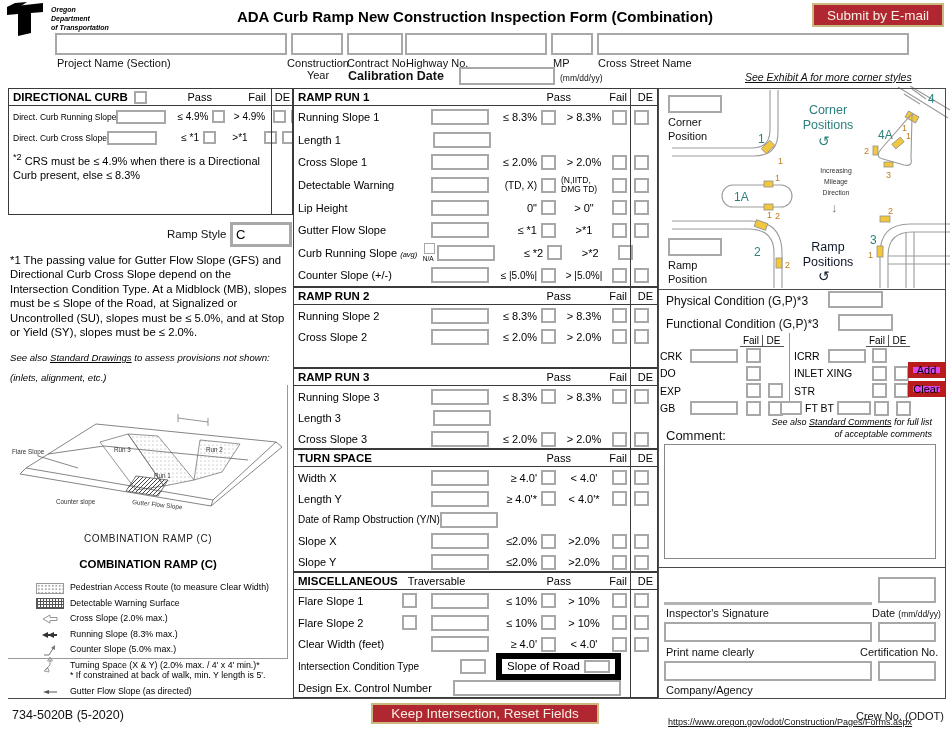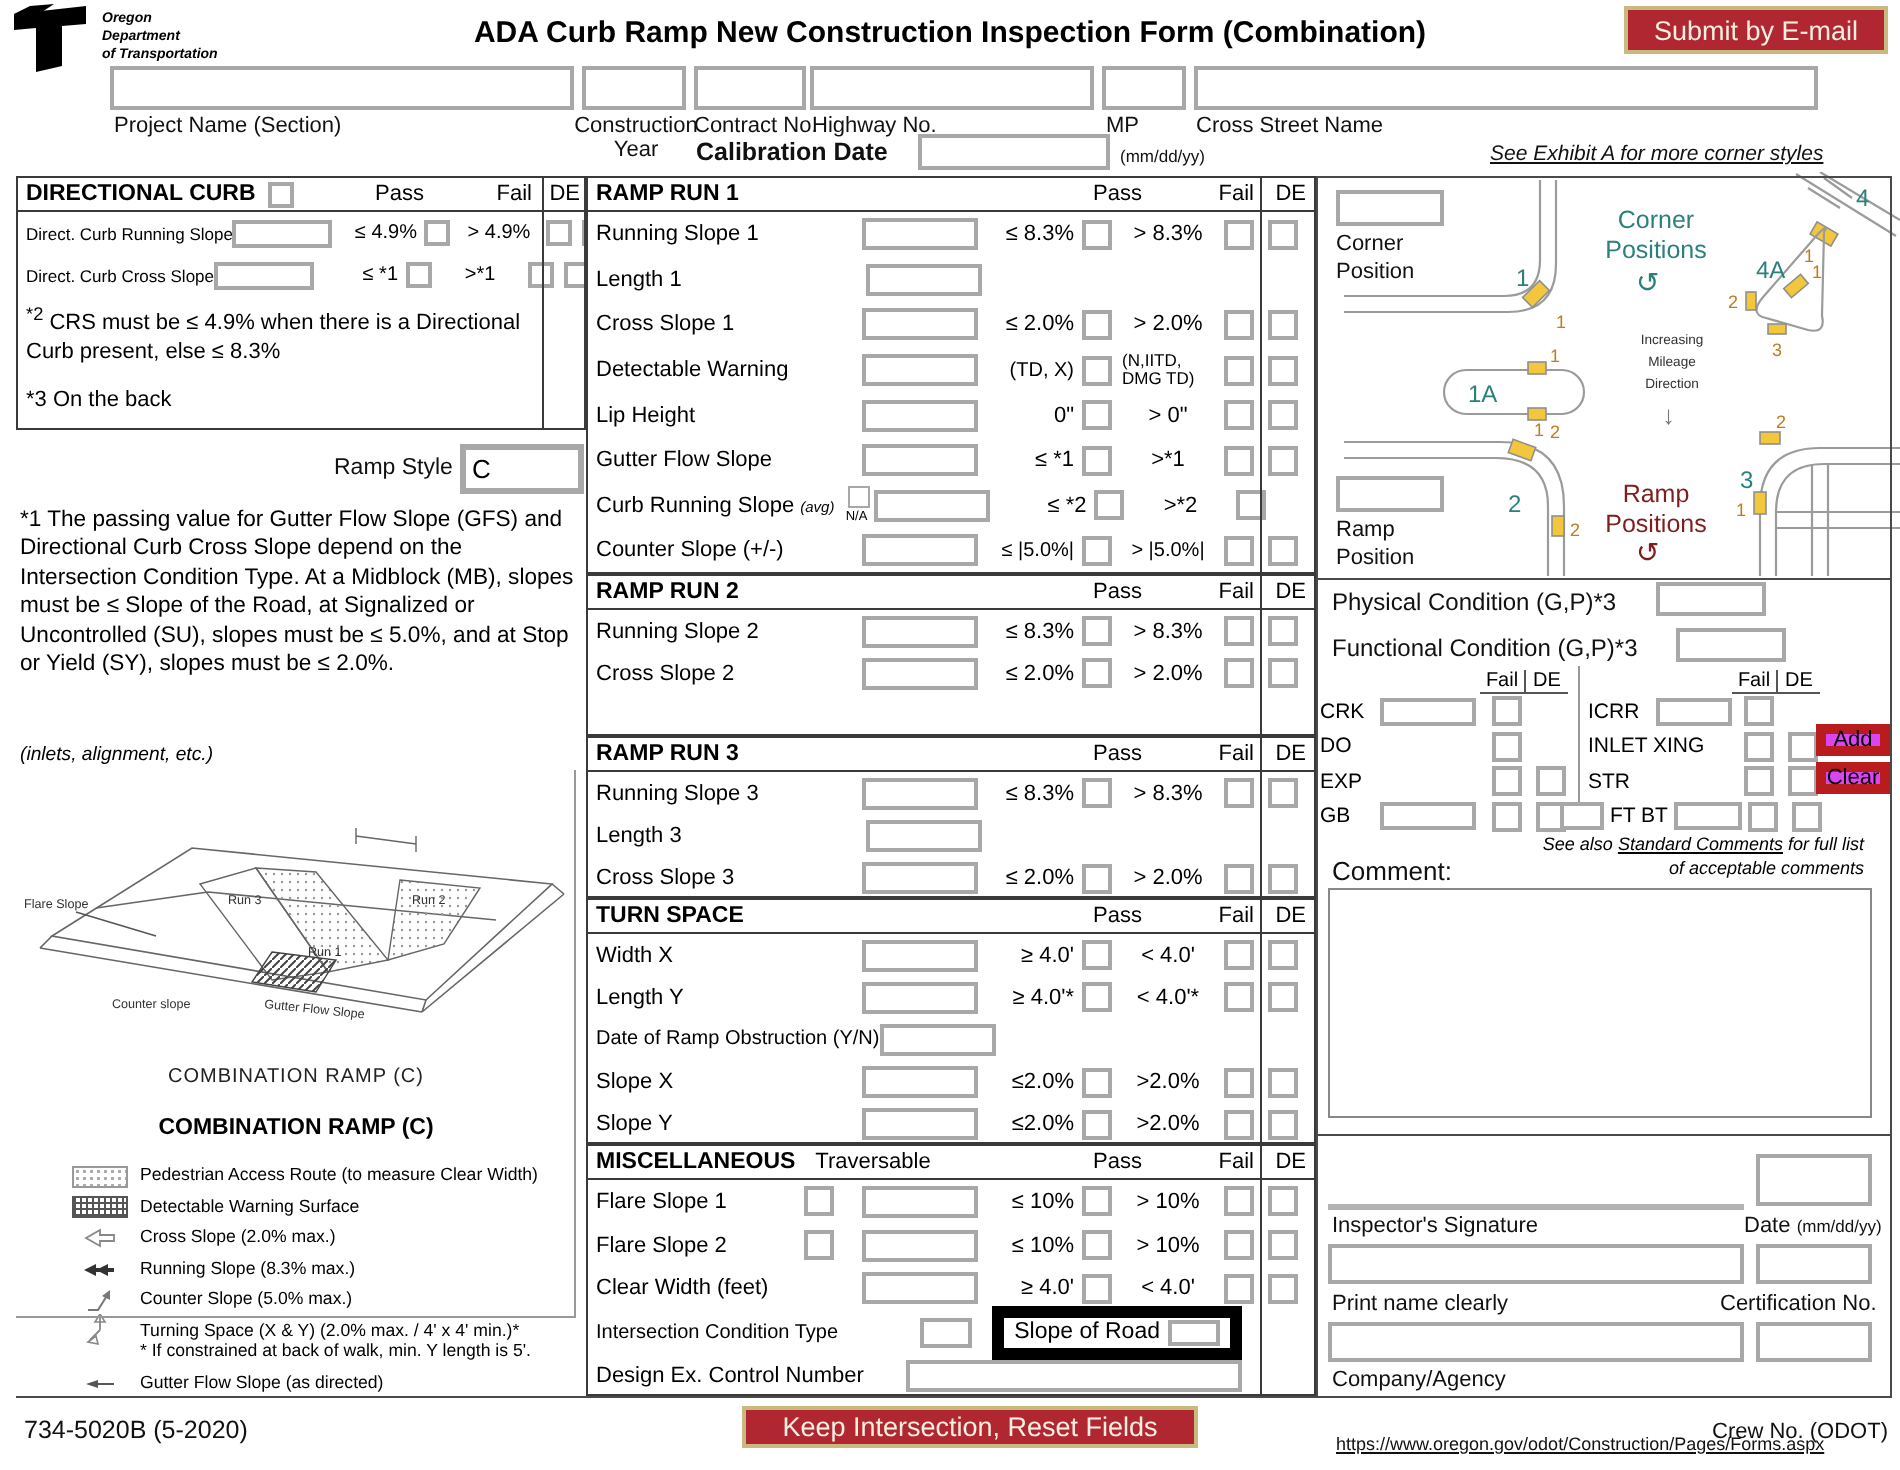--- a/index.html
+++ b/index.html
@@ -65,21 +65,21 @@
   .legicon{width:40px;flex:none;display:flex;justify-content:center;align-items:center;height:12px;}
   .leglbl{font-size:8.8px;line-height:1.15;}
   .sw-dots{width:28px;height:11px;border:1px solid #999;
     background-image:radial-gradient(#aaa 0.7px, transparent 0.8px);background-size:3.5px 3.5px;}
   .sw-grid{width:28px;height:11px;border:1px solid #555;
     background-image:repeating-linear-gradient(0deg,#555 0 1px,transparent 1px 3px),
                      repeating-linear-gradient(90deg,#555 0 1px,transparent 1px 3px);}
 
   
   .teal{color:#2B807C;}
-  .orange{color:#7f1d1d;}
+  .orange{color:#0f172a;}
   .defrow{display:flex;align-items:center;height:17.5px;}
   .defcode{font-size:10.5px;white-space:nowrap;}
   .dinp{height:14px;flex:none;}
   .dslot{width:22px;display:flex;justify-content:center;flex:none;}
   .def-head{display:flex;height:14px;align-items:flex-end;font-size:10px;}
   .def-head span{width:22px;text-align:center;border-bottom:1px solid #555;}
   .btn-blue{position:absolute;width:37px;height:16px;background:#d946ef;border:5px solid #b91c1c;
             font:11px "Liberation Sans",sans-serif;display:flex;align-items:center;justify-content:center;cursor:pointer;}
   .sigline{position:absolute;height:3px;background:#b3b3b3;}
 
@@ -159,28 +159,30 @@
       <input class="inp rin" style="">
       <span class="c1">≤ *1</span>
       <span class="cb"></span>
       <span class="c2">&gt;*1</span>
       <span class="cb"></span>
       <span class="dez">
           <span class="cb"></span>
         </span>
     </div>
     <div class="note" style="padding:4px 6px 0 4px;"><sup>*2</sup><span> CRS must be ≤ 4.9% when there is a Directional Curb present, else ≤ 8.3%</span></div>
-    <div class="note" style="padding:10px 6px 0 4px;">*3 On the back</div>
   </div>
 
   <div class="flabel" style="left:167px;top:228px;font-size:11.5px;">Ramp Style</div>
   <input class="inp abs" style="left: 230px; top: 222px; width: 62px; height: 25px; font-size: 13px; border-width: 3px;" value="C">
 
   <div class="abs note" style="left:10px;top:253px;width:278px;font-size:11.3px;">*1 The passing value for Gutter Flow Slope (GFS) and Directional Curb Cross Slope depend on the Intersection Condition Type.  At a Midblock (MB), slopes must be ≤ Slope of the Road, at Signalized or Uncontrolled (SU), slopes must be ≤ 5.0%, and at Stop or Yield (SY), slopes must be ≤ 2.0%.</div>
 
+  <div class="abs it" style="left:10px;top:352px;width:280px;font-size:9.6px;">
+    <span>See also </span><span class="ul">Standard Drawings</span><span> to assess provisions not shown:</span>
+  </div>
   <div class="abs it" style="left:10px;top:372px;font-size:9.6px;">(inlets, alignment, etc.)</div>
 
   <svg class="abs" style="left:8px;top:388px;" width="280" height="140" viewBox="0 0 280 140">
     <defs>
       <pattern id="p-dots" width="4" height="4" patternUnits="userSpaceOnUse">
           <circle cx="1" cy="1" r="0.6" fill="#999"></circle>
         </pattern>
       <pattern id="p-hatch" width="4" height="4" patternUnits="userSpaceOnUse">
           <path d="M0,4 L4,0" stroke="#444" stroke-width="1"></path>
         </pattern>

